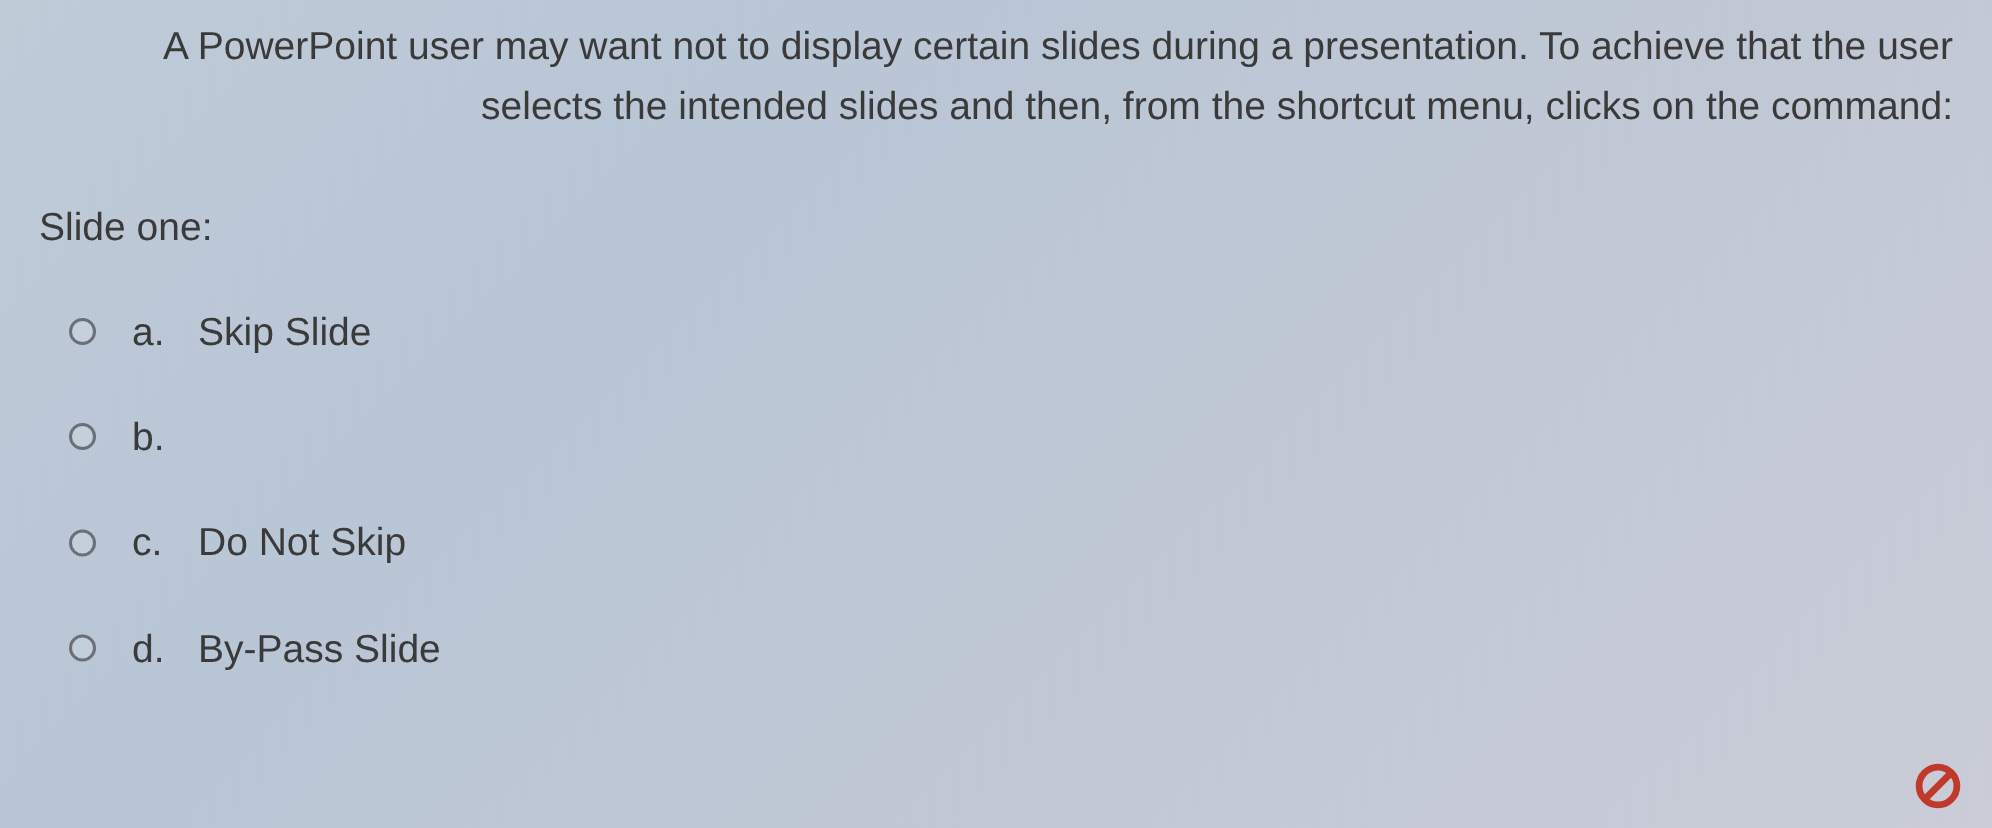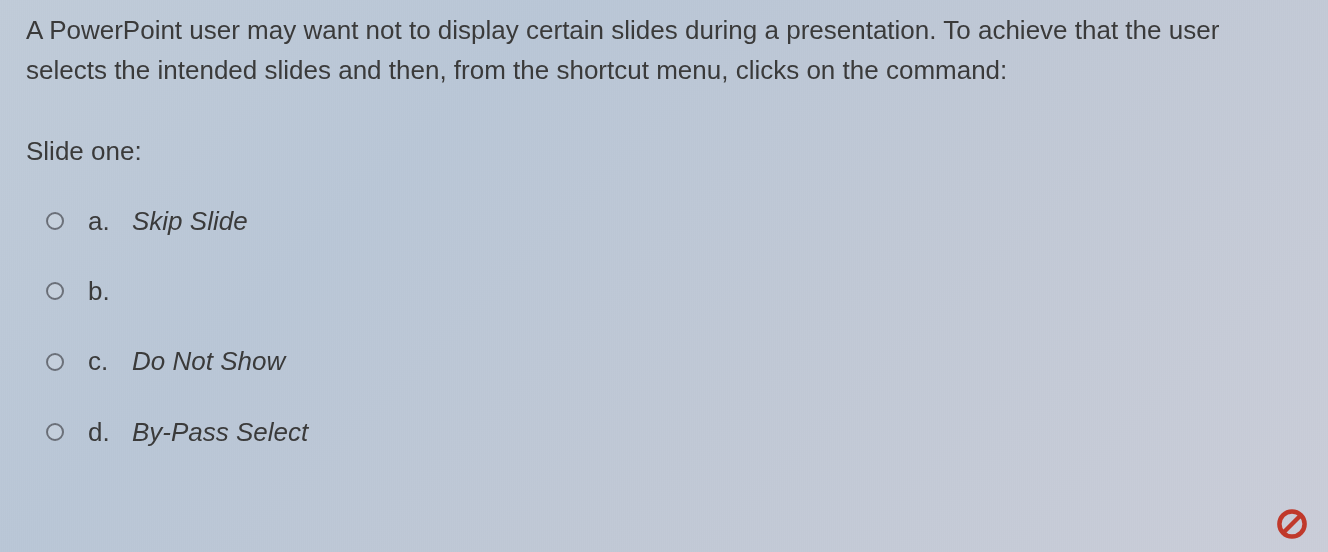--- a/index.html
+++ b/index.html
@@ -30,20 +30,21 @@
       rgba(255,255,255,0.05) 1px,
       rgba(0,0,0,0.03) 1px,
       rgba(0,0,0,0.03) 2px
     );
     pointer-events: none;
     mix-blend-mode: overlay;
     opacity: 0.4;
   }
   .question {
     margin-bottom: 40px;
+    text-align: right;
   }
   .prompt {
     margin-bottom: 30px;
   }
   .options {
     padding-left: 20px;
   }
   .option {
     display: flex;
     align-items: center;
@@ -58,21 +59,20 @@
     margin-right: 24px;
     flex: 0 0 auto;
     box-sizing: border-box;
   }
   .opt-letter {
     min-width: 34px;
     display: inline-block;
   }
   .opt-text {
     margin-left: 10px;
-    font-style: italic;
   }
   .no-symbol {
     position: absolute;
     right: 18px;
     bottom: 10px;
     width: 36px;
     height: 36px;
   }
   .no-symbol svg {
     display: block;
@@ -98,27 +98,27 @@
   </div>
 
   <div class="option">
     <span class="radio"></span>
     <span class="opt-letter">b.</span>
   </div>
 
   <div class="option">
     <span class="radio"></span>
     <span class="opt-letter">c.</span>
-    <span class="opt-text">Do Not Show</span>
+    <span class="opt-text">Do Not Skip</span>
   </div>
 
   <div class="option">
     <span class="radio"></span>
     <span class="opt-letter">d.</span>
-    <span class="opt-text">By-Pass Select</span>
+    <span class="opt-text">By-Pass Slide</span>
   </div>
 
 </div>
 
 <div class="no-symbol">
   <svg viewBox="0 0 40 40" width="36" height="36">
     <circle cx="20" cy="20" r="14" fill="none" stroke="#c0392b" stroke-width="5"></circle>
     <line x1="10" y1="30" x2="30" y2="10" stroke="#c0392b" stroke-width="5"></line>
   </svg>
 </div>

